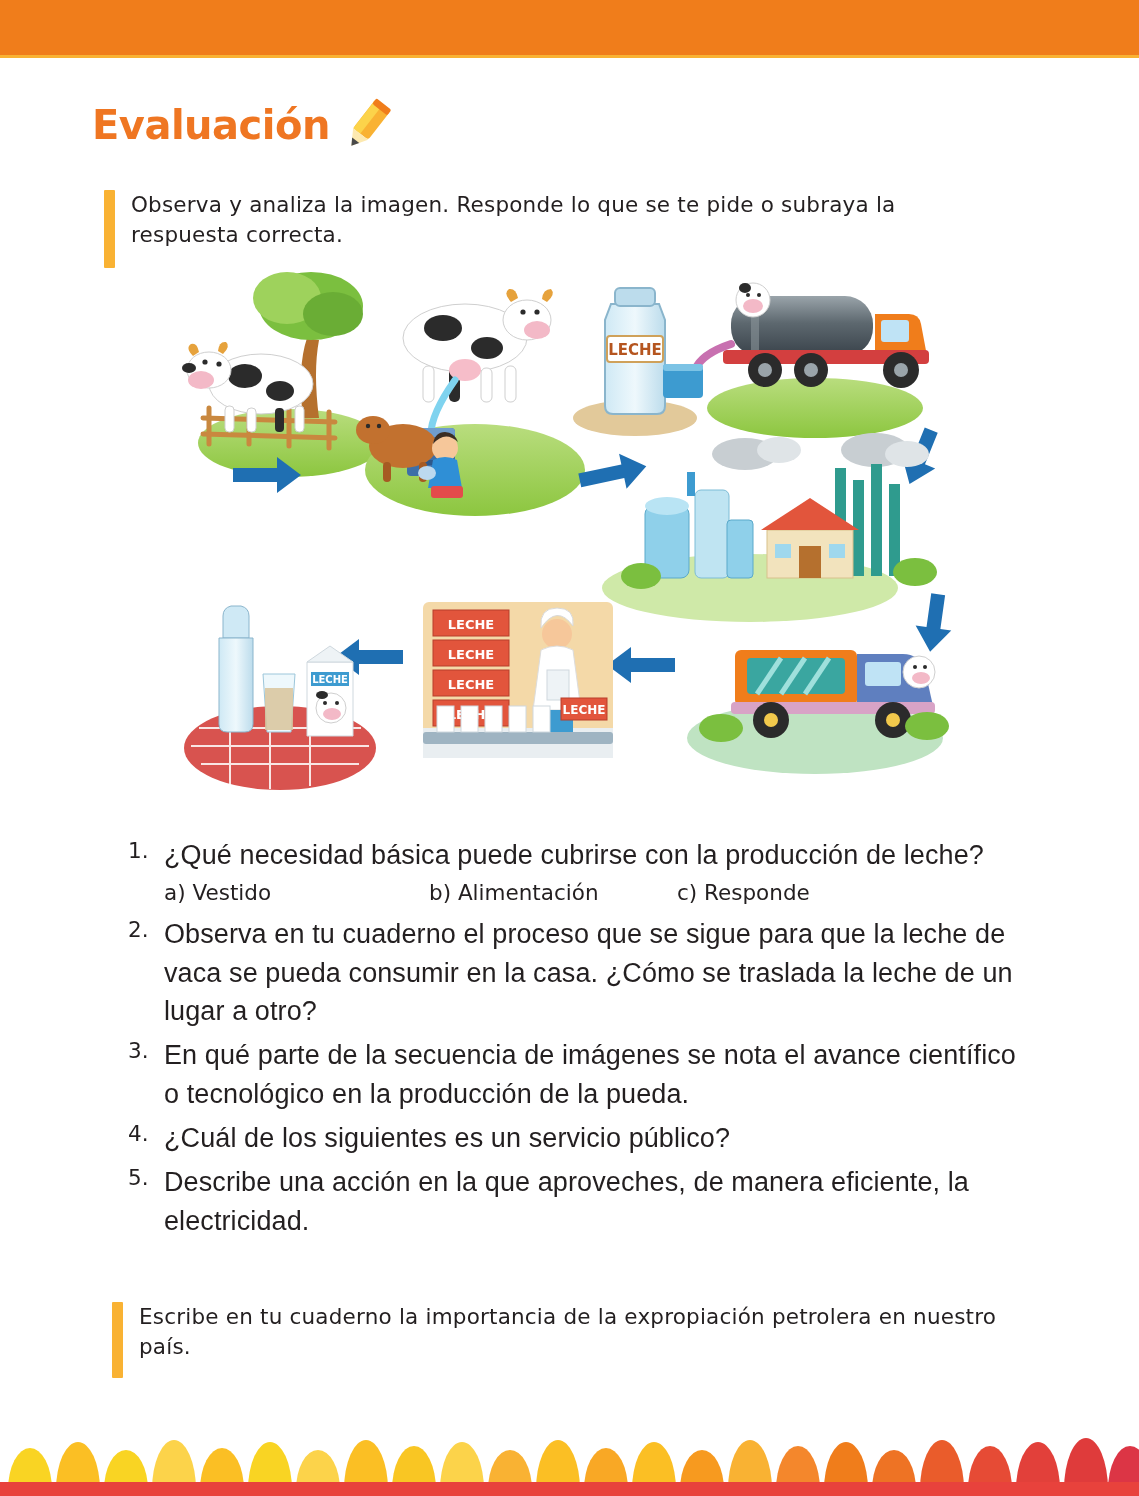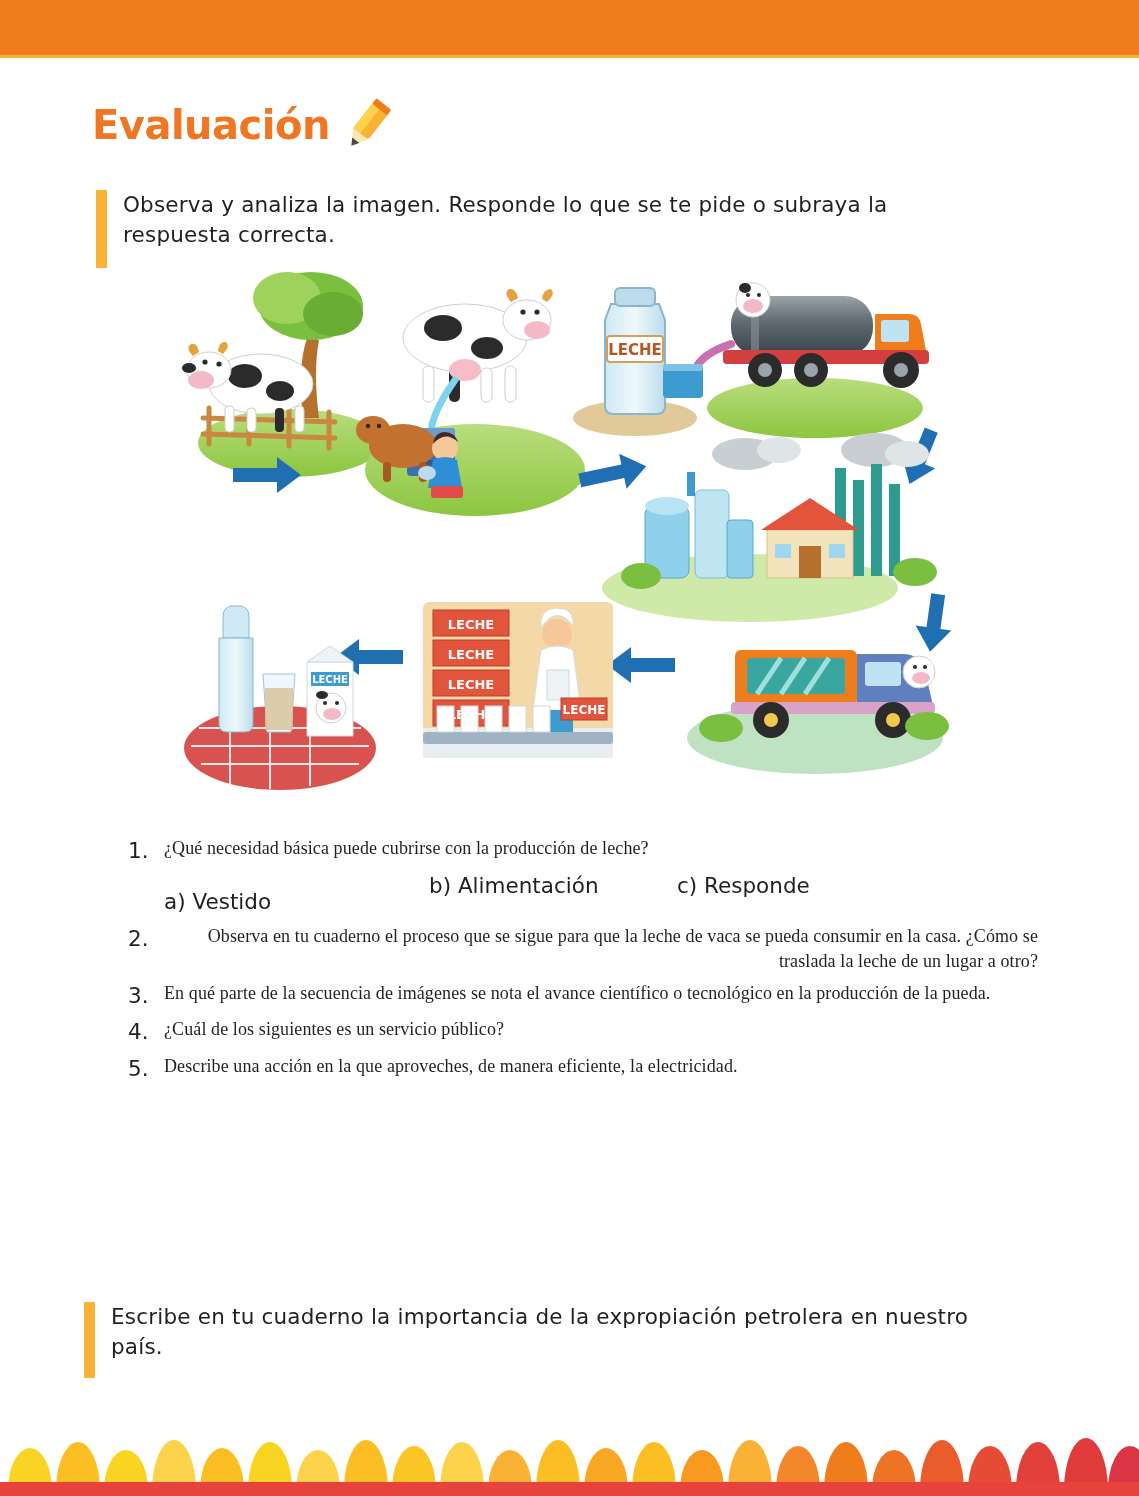--- a/index.html
+++ b/index.html
@@ -70,27 +70,27 @@
   .instruction .txt {
     font-family: "DejaVu Sans", sans-serif;
     font-size: 21.5px;
     line-height: 1.38;
     color: #231f20;
     letter-spacing: 0.2px;
   }
 
   #instruction-top {
     top: 190px;
-    left: 96px;
+    left: 104px;
     width: 900px;
     height: 78px;
   }
   #instruction-bottom {
     top: 1302px;
-    left: 84px;
+    left: 112px;
     width: 920px;
     height: 76px;
   }
 
   
   .illustration {
     position: absolute;
     top: 258px;
     left: 175px;
     width: 790px;
@@ -112,35 +112,34 @@
   .q-num {
     font-family: "DejaVu Sans", sans-serif;
     font-size: 21.5px;
     color: #231f20;
     width: 36px;
     flex: none;
     text-align: left;
     line-height: 1.42;
   }
   .q-text {
-    font-family: Liberation Serif, serif;
-    font-size: 18px;
+    font-family: Liberation Sans, sans-serif;
+    font-size: 27px;
     color: #231f20;
     line-height: 1.42;
     letter-spacing: 0.1px;
-    text-align: right;
   }
   .options {
     display: flex;
     margin: 4px 0 10px 36px;
     font-family: "DejaVu Sans", sans-serif;
     font-size: 21.5px;
     color: #231f20;
   }
-  .opt-a { width: 248px; margin-top: 16px; }
+  .opt-a { width: 248px; }
   .opt-b { width: 248px; margin-left: 17px; }
   .opt-c { width: 220px; }
 
   
   .footer {
     position: absolute;
     bottom: 0; left: 0;
     width: 1139px;
     height: 110px;
   }

